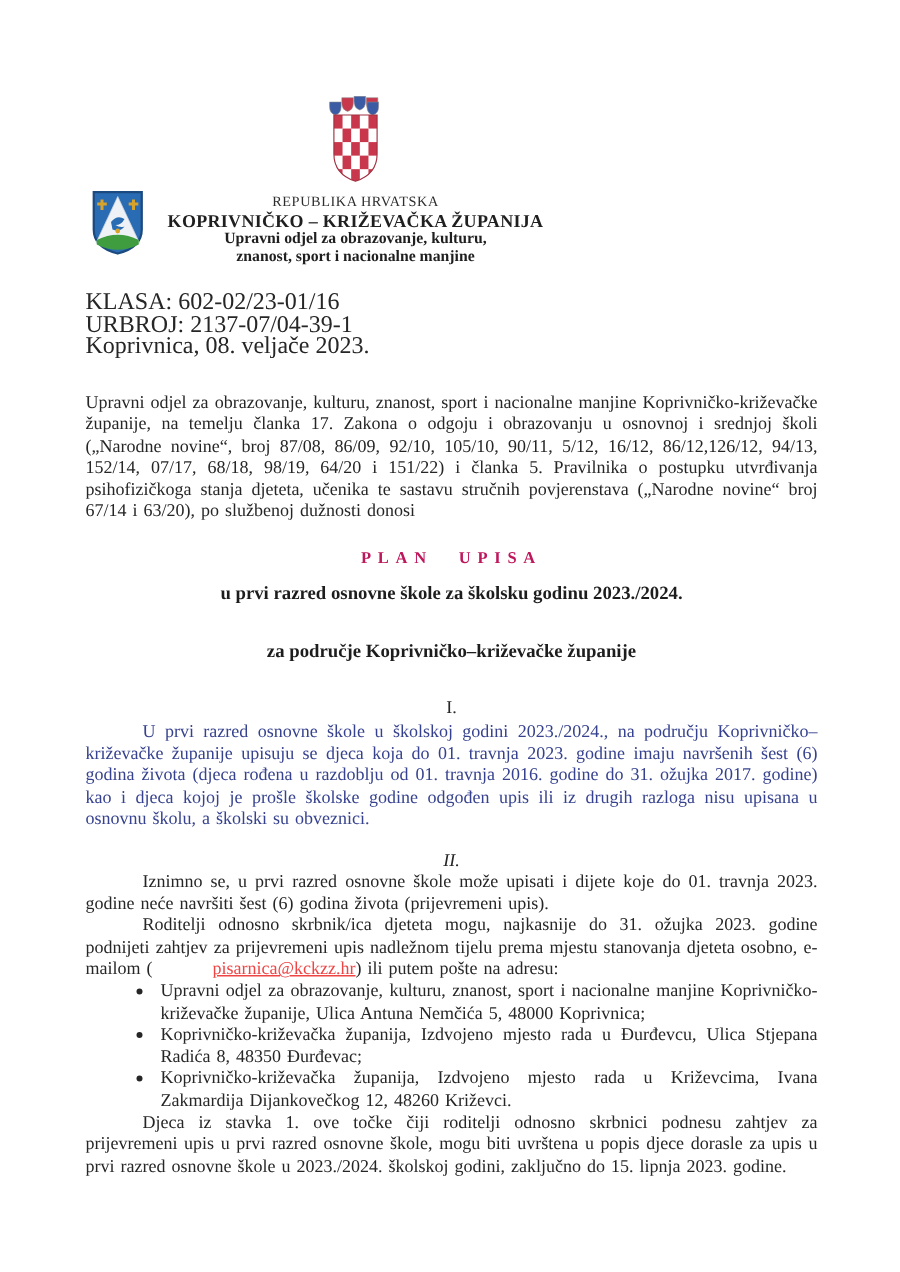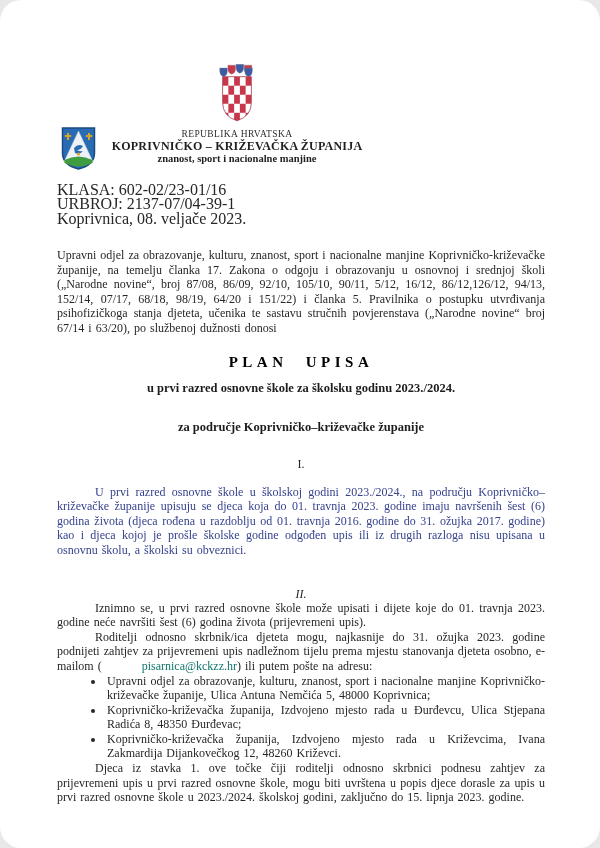--- a/index.html
+++ b/index.html
@@ -1,19 +1,19 @@
 <!DOCTYPE html>
 <html lang="hr"><head>
 <meta charset="utf-8">
 <style>
   html,body{margin:0;padding:0;background:#e8e8e8;}
   .page{
     width:600px;height:848px;background:#ffffff;position:relative;
     margin:0 auto;font-family:"Liberation Serif","DejaVu Serif",serif;
-    color:#262626;overflow:hidden;box-sizing:border-box;border-radius:21px;
+    color:#262626;overflow:hidden;box-sizing:border-box;
   }
   .content{padding:0 55px 0 57px;}
   
   .doc-header{position:relative;padding-top:64px;}
   .header-center{width:362px;margin-left:56px;text-align:center;}
   .hr-crest{display:block;margin:0 auto 2px auto;}
   .country-line{font-size:9.5px;line-height:12px;letter-spacing:0.4px;color:#2e2e2e;}
   .county-line{font-size:12px;line-height:13px;font-weight:bold;letter-spacing:0.2px;color:#1f1f1f;}
   .dept-line{font-size:10.5px;line-height:11.5px;font-weight:bold;color:#1f1f1f;}
   .county-crest{position:absolute;left:60px;top:126px;}
@@ -21,32 +21,32 @@
   .meta{margin-top:18px;font-size:16px;line-height:14.5px;}
   
   .para{
     margin:0;font-size:12px;line-height:14.6px;text-align:justify;
     word-spacing:1px;
   }
   .intro{margin-top:22px;}
   .indent{text-indent:38px;}
   .blue-para{color:#36428e;}
   .title-line{
-    margin-top:18px;text-align:center;font-weight:bold;font-size:15px;
-    letter-spacing:4.5px;word-spacing:10px;color:#000000;
+    margin-top:18px;text-align:center;font-weight:bold;font-size:11px;
+    letter-spacing:4.5px;word-spacing:10px;color:#be185d;
   }
   .subtitle{
     text-align:center;font-weight:bold;font-size:12.5px;line-height:15px;color:#1d1d1d;margin-top:24px;
   }
   .subtitle-first{margin-top:10px;}
   .section-num{text-align:center;font-size:12px;line-height:14px;}
   .sec1-num{margin-top:22px;}
-  .sec2-num{margin-top:29px;font-style:italic;}
-  .sec1-para{margin-top:14px;}
-  .email-link{color:#0f766e;cursor:pointer;padding-left:40px;}
+  .sec2-num{margin-top:13px;font-style:italic;}
+  .sec1-para{margin-top:2px;}
+  .email-link{color:#ef4444;text-decoration:underline;cursor:pointer;padding-left:40px;}
   ul.bullets{
     margin:0;padding:0 0 0 48px;list-style:disc outside;
   }
   ul.bullets li{
     font-size:12px;line-height:14.6px;text-align:justify;word-spacing:1px;
     padding-left:2px;
   }
 </style>
 </head>
 <body>
@@ -106,20 +106,21 @@
               <rect x="10" y="50.6" width="6" height="9.4"></rect>
                 <rect x="22" y="50.6" width="6" height="9.4"></rect>
                 <rect x="34" y="50.6" width="6" height="9.4"></rect>
             </g>
           </g>
           <path d="M10,13 h30 v27 q0,14 -15,19 q-15,-5 -15,-19 z" fill="none" stroke="#a03040" stroke-width="0.8"></path>
         </svg>
       </span>
       <div class="country-line">REPUBLIKA HRVATSKA</div>
       <div class="county-line">KOPRIVNIČKO – KRIŽEVAČKA ŽUPANIJA</div>
+      <div class="dept-line">Upravni odjel za obrazovanje, kulturu,</div>
       <div class="dept-line">znanost, sport i nacionalne manjine</div>
     </div>
   </div>
 
   <div class="content">
 
     <div class="meta">
       <div>KLASA: 602-02/23-01/16</div>
       <div>URBROJ: 2137-07/04-39-1</div>
       <div>Koprivnica, 08. veljače 2023.</div>

